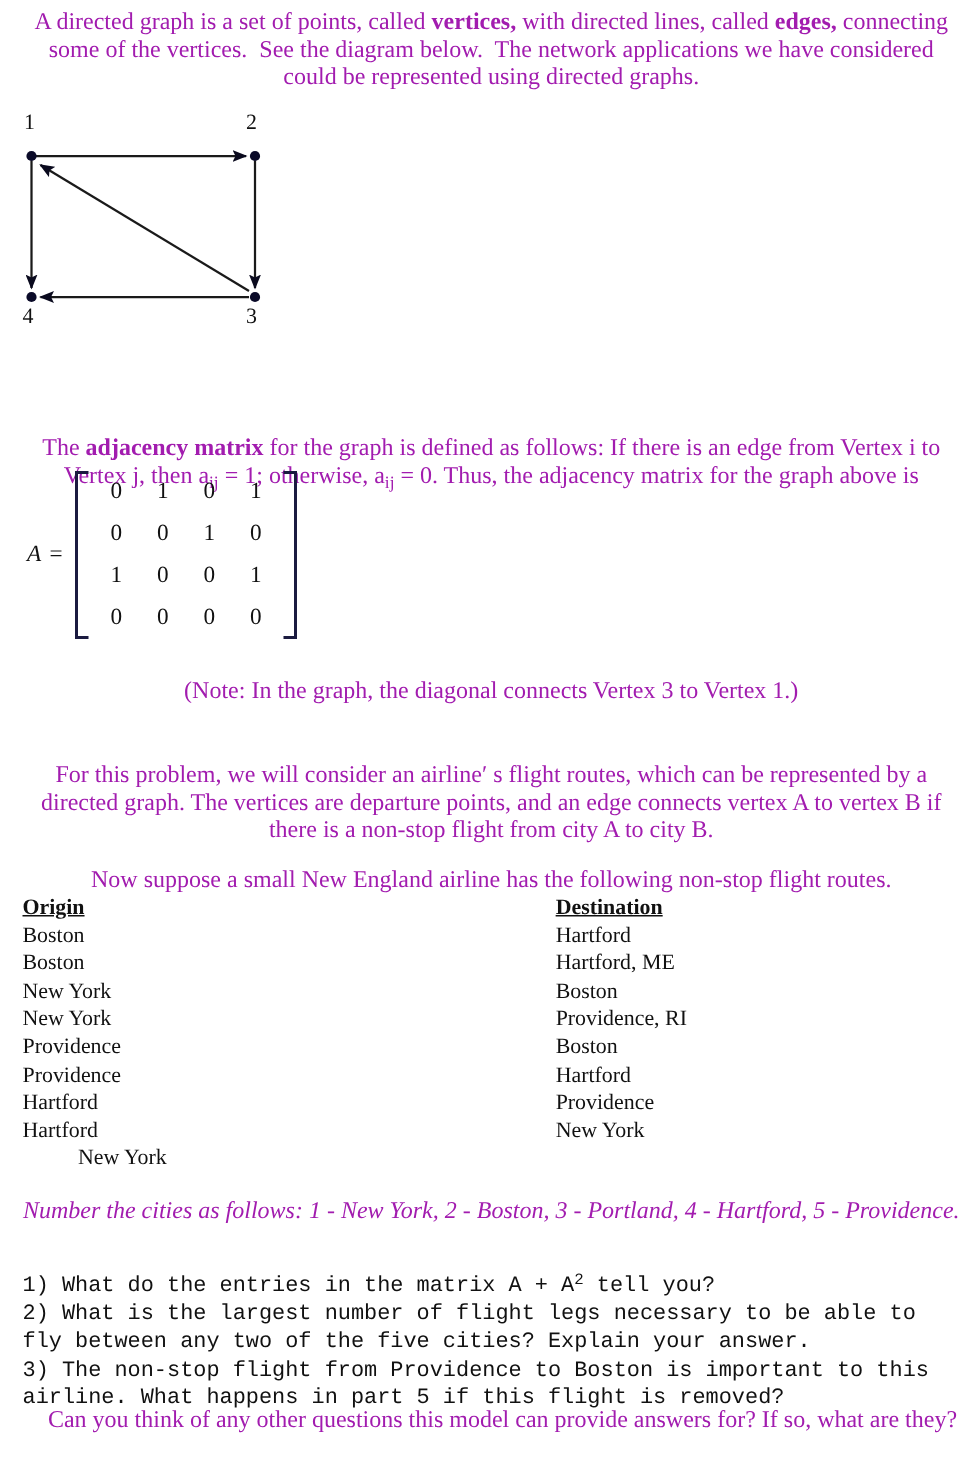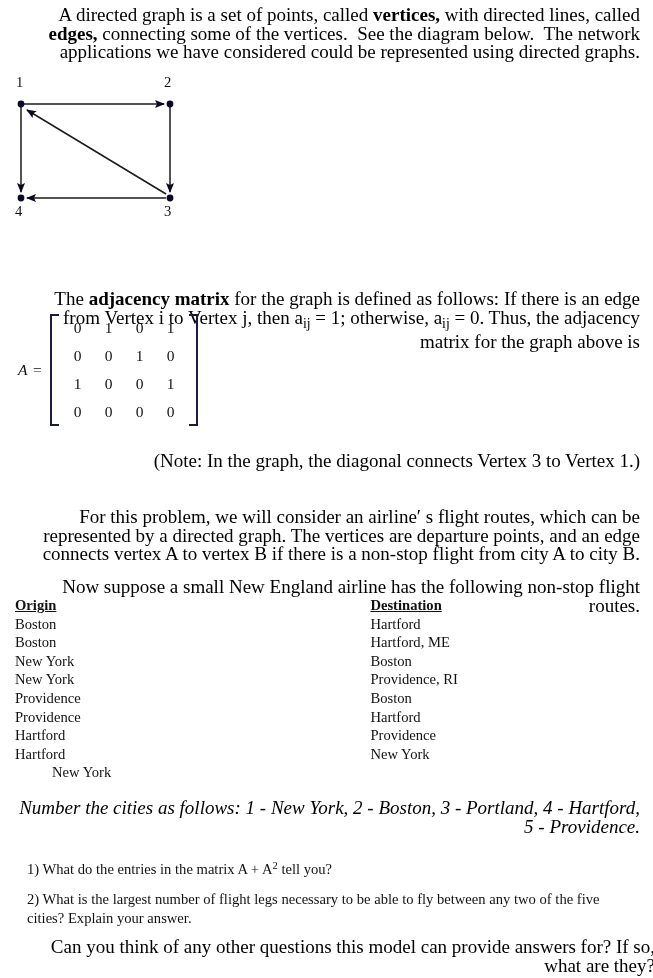--- a/index.html
+++ b/index.html
@@ -17,24 +17,24 @@
     overflow: hidden;
   }
   .page {
     position: relative;
     width: 653px;
     height: 978px;
     padding: 0;
   }
   .para {
     position: absolute;
-    font-size: 19px;
+    font-size: 16px;
     line-height: 18.6px;
-    color: #000000;
-    text-align: right;
+    color: #a21caf;
+    text-align: center;
   }
   .para b { font-weight: bold; }
 
   
   #intro-paragraph {
     left: 15px;
     top: 6px;
     width: 625px;
   }
 
@@ -163,21 +163,21 @@
   }
   #questions-list {
     position: absolute;
     left: 15px;
     top: 845px;
     width: 625px;
     font-size: 14.6px;
     line-height: 18.6px;
     color: #111111;
   }
-  #questions-list .q { margin: 12px; }
+  #questions-list .q { margin: 0; font-family: Liberation Mono, monospace; }
   #closing-question {
     left: 15px;
     top: 938px;
     width: 640px;
   }
 </style>
 </head>
 <body>
 
 <div class="page">
@@ -291,17 +291,18 @@
     <div class="route-row">
       <div class="col-dest">New York</div>
     </div>
   </div>
 
   <div class="para" id="city-numbering">Number the cities as follows: 1 - New York, 2 - Boston, 3 - Portland, 4 - Hartford, 5 - Providence.</div>
 
   <div id="questions-list">
     <div class="q"><span>1) What do the entries in the matrix A + A</span><sup>2</sup><span> tell you?</span></div>
     <div class="q">2) What is the largest number of flight legs necessary to be able to fly between any two of the five cities?  Explain your answer.</div>
+    <div class="q">3) The non-stop flight from Providence to Boston is important to this airline.  What happens in part 5 if this flight is removed?</div>
   </div>
 
   <div class="para" id="closing-question">Can you think of any other questions this model can provide answers for?  If so, what are they?</div>
 
 </div>
 
 </body></html>

